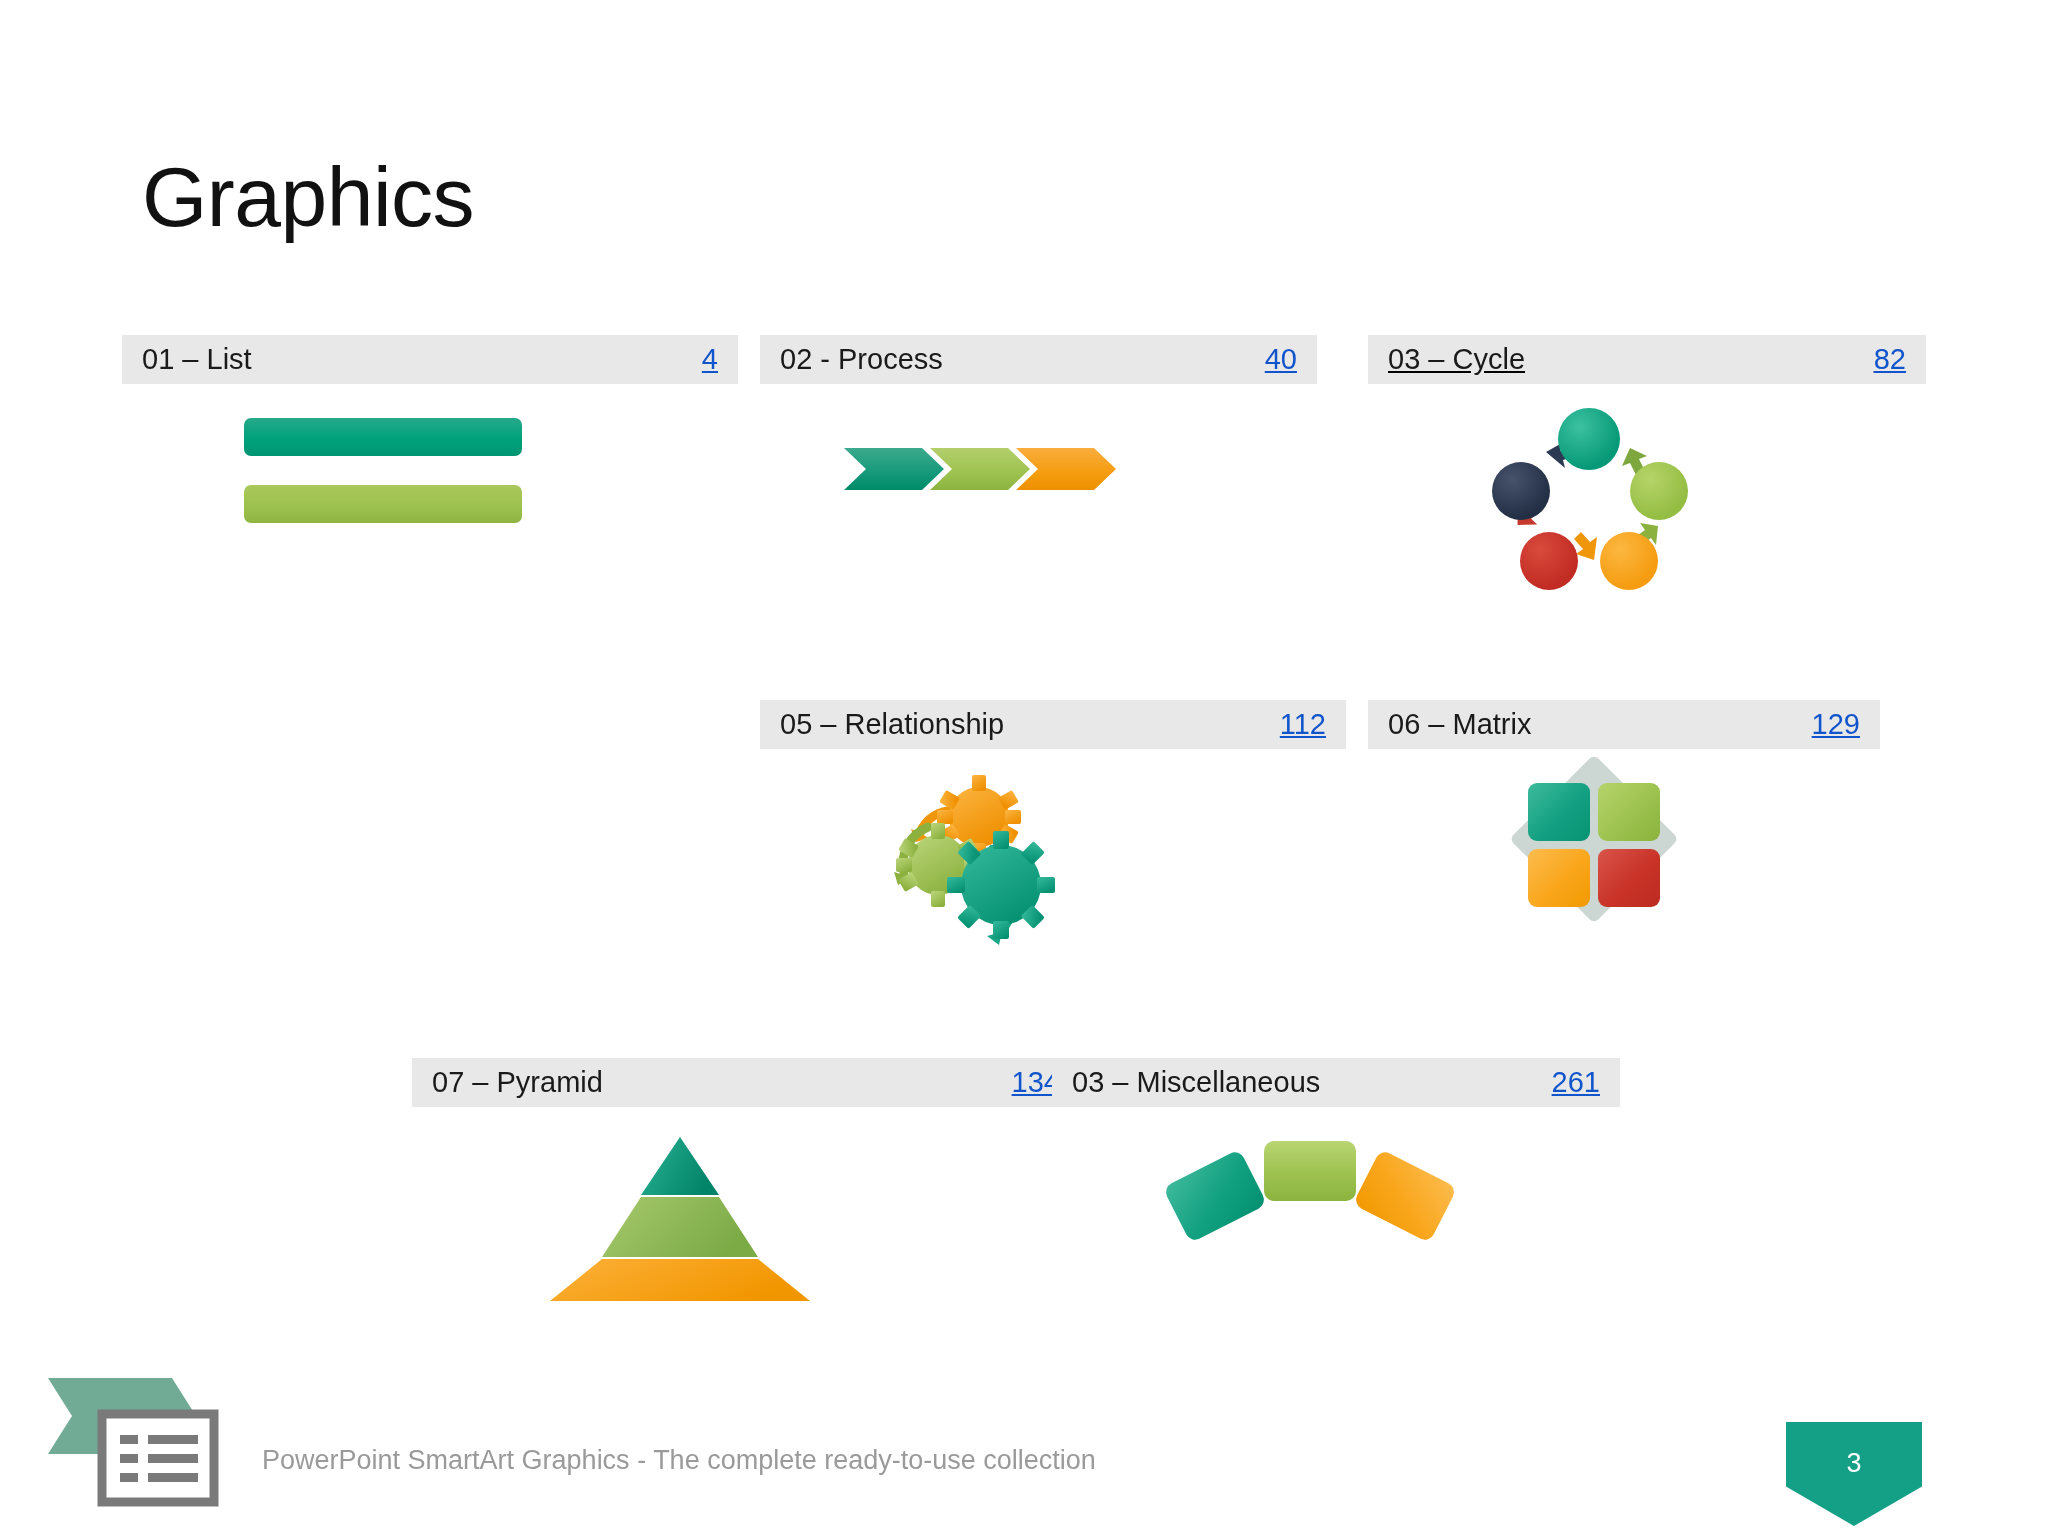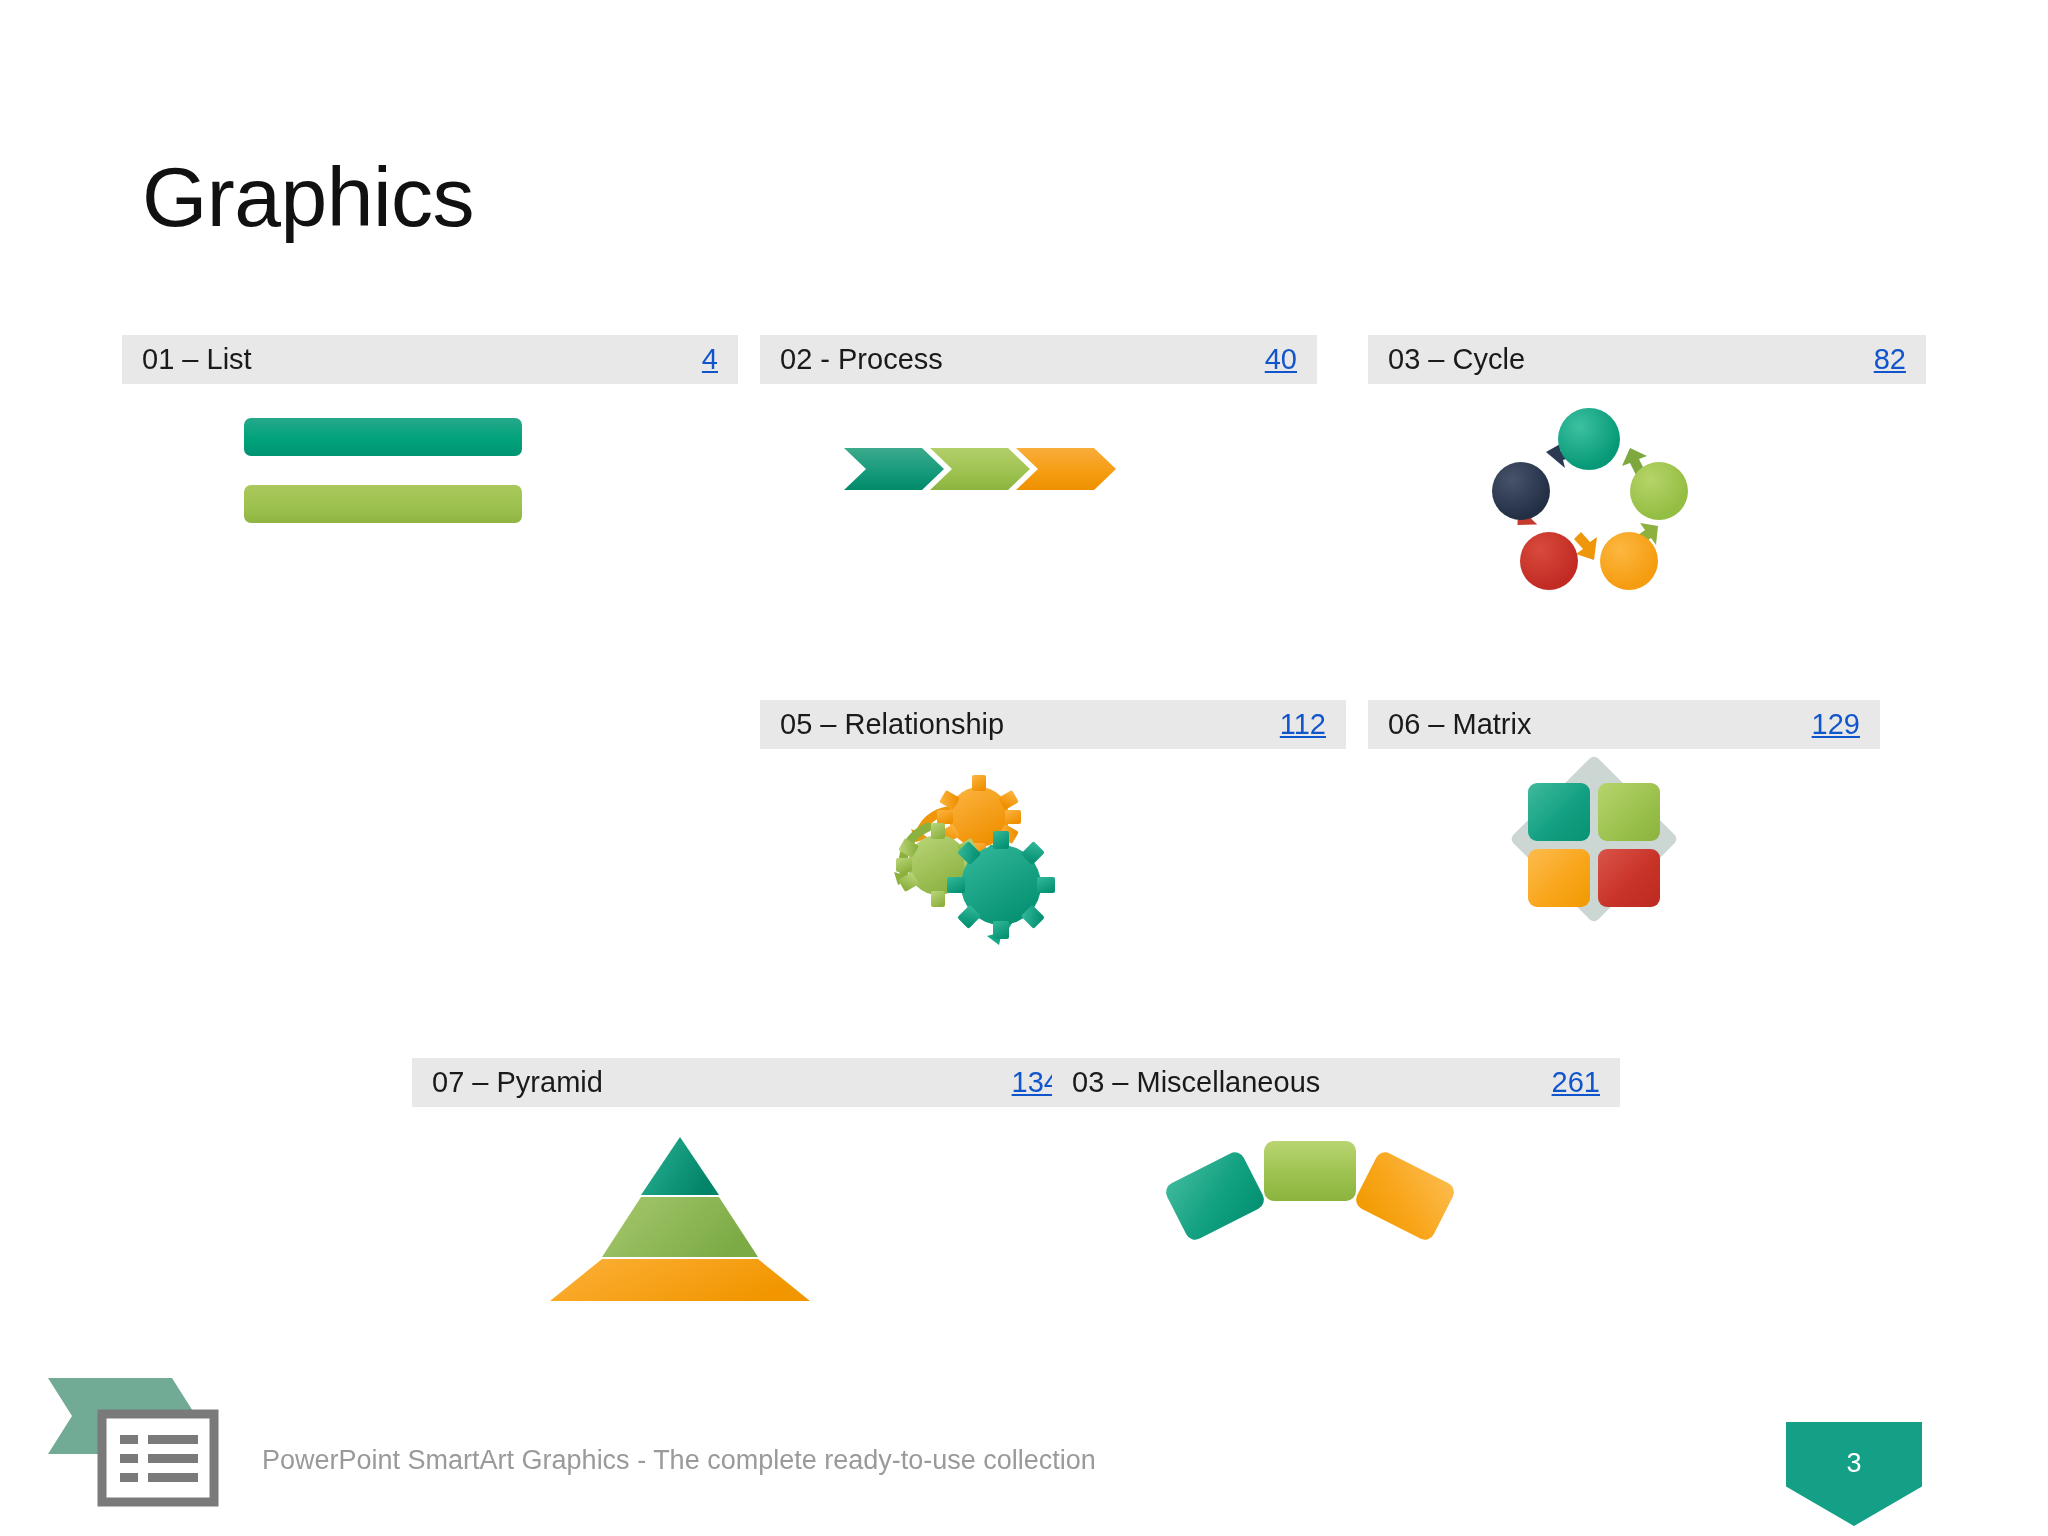--- a/index.html
+++ b/index.html
@@ -221,21 +221,21 @@
     <div class="entry-art" style="top:65px; width:586px; height:185px;">
       <div class="art-process">
         <div class="chev c1"></div>
         <div class="chev c2"></div>
         <div class="chev c3"></div>
       </div>
     </div>
   </div>
 
   <div class="entry" style="left:1368px; top:335px; width:558px; height:250px;">
-    <div class="entry-header" style="width:558px;">
+    <div class="entry-header" style="width:558px;text-decoration:underline;">
       <span class="entry-label">03 – Cycle</span>
       <span class="entry-page">82</span>
     </div>
     <div class="entry-art" style="top:65px; width:558px; height:185px;">
       <div class="art-cycle">
         <svg width="558" height="185" style="position:absolute;left:0;top:0;">
           <g fill="none" stroke-width="0">
             <path d="M178 52 l16 -9 -2 8 13 -4 3 9 -13 4 2 8 z" fill="#2b3a52"></path>
             <path d="M262 48 l17 8 -8 3 6 12 -9 4 -6 -12 -8 3 z" fill="#7ea83f"></path>
             <path d="M290 126 l-2 19 -5 -7 -11 8 -6 -8 11 -8 -5 -7 z" fill="#8cb13f"></path>

